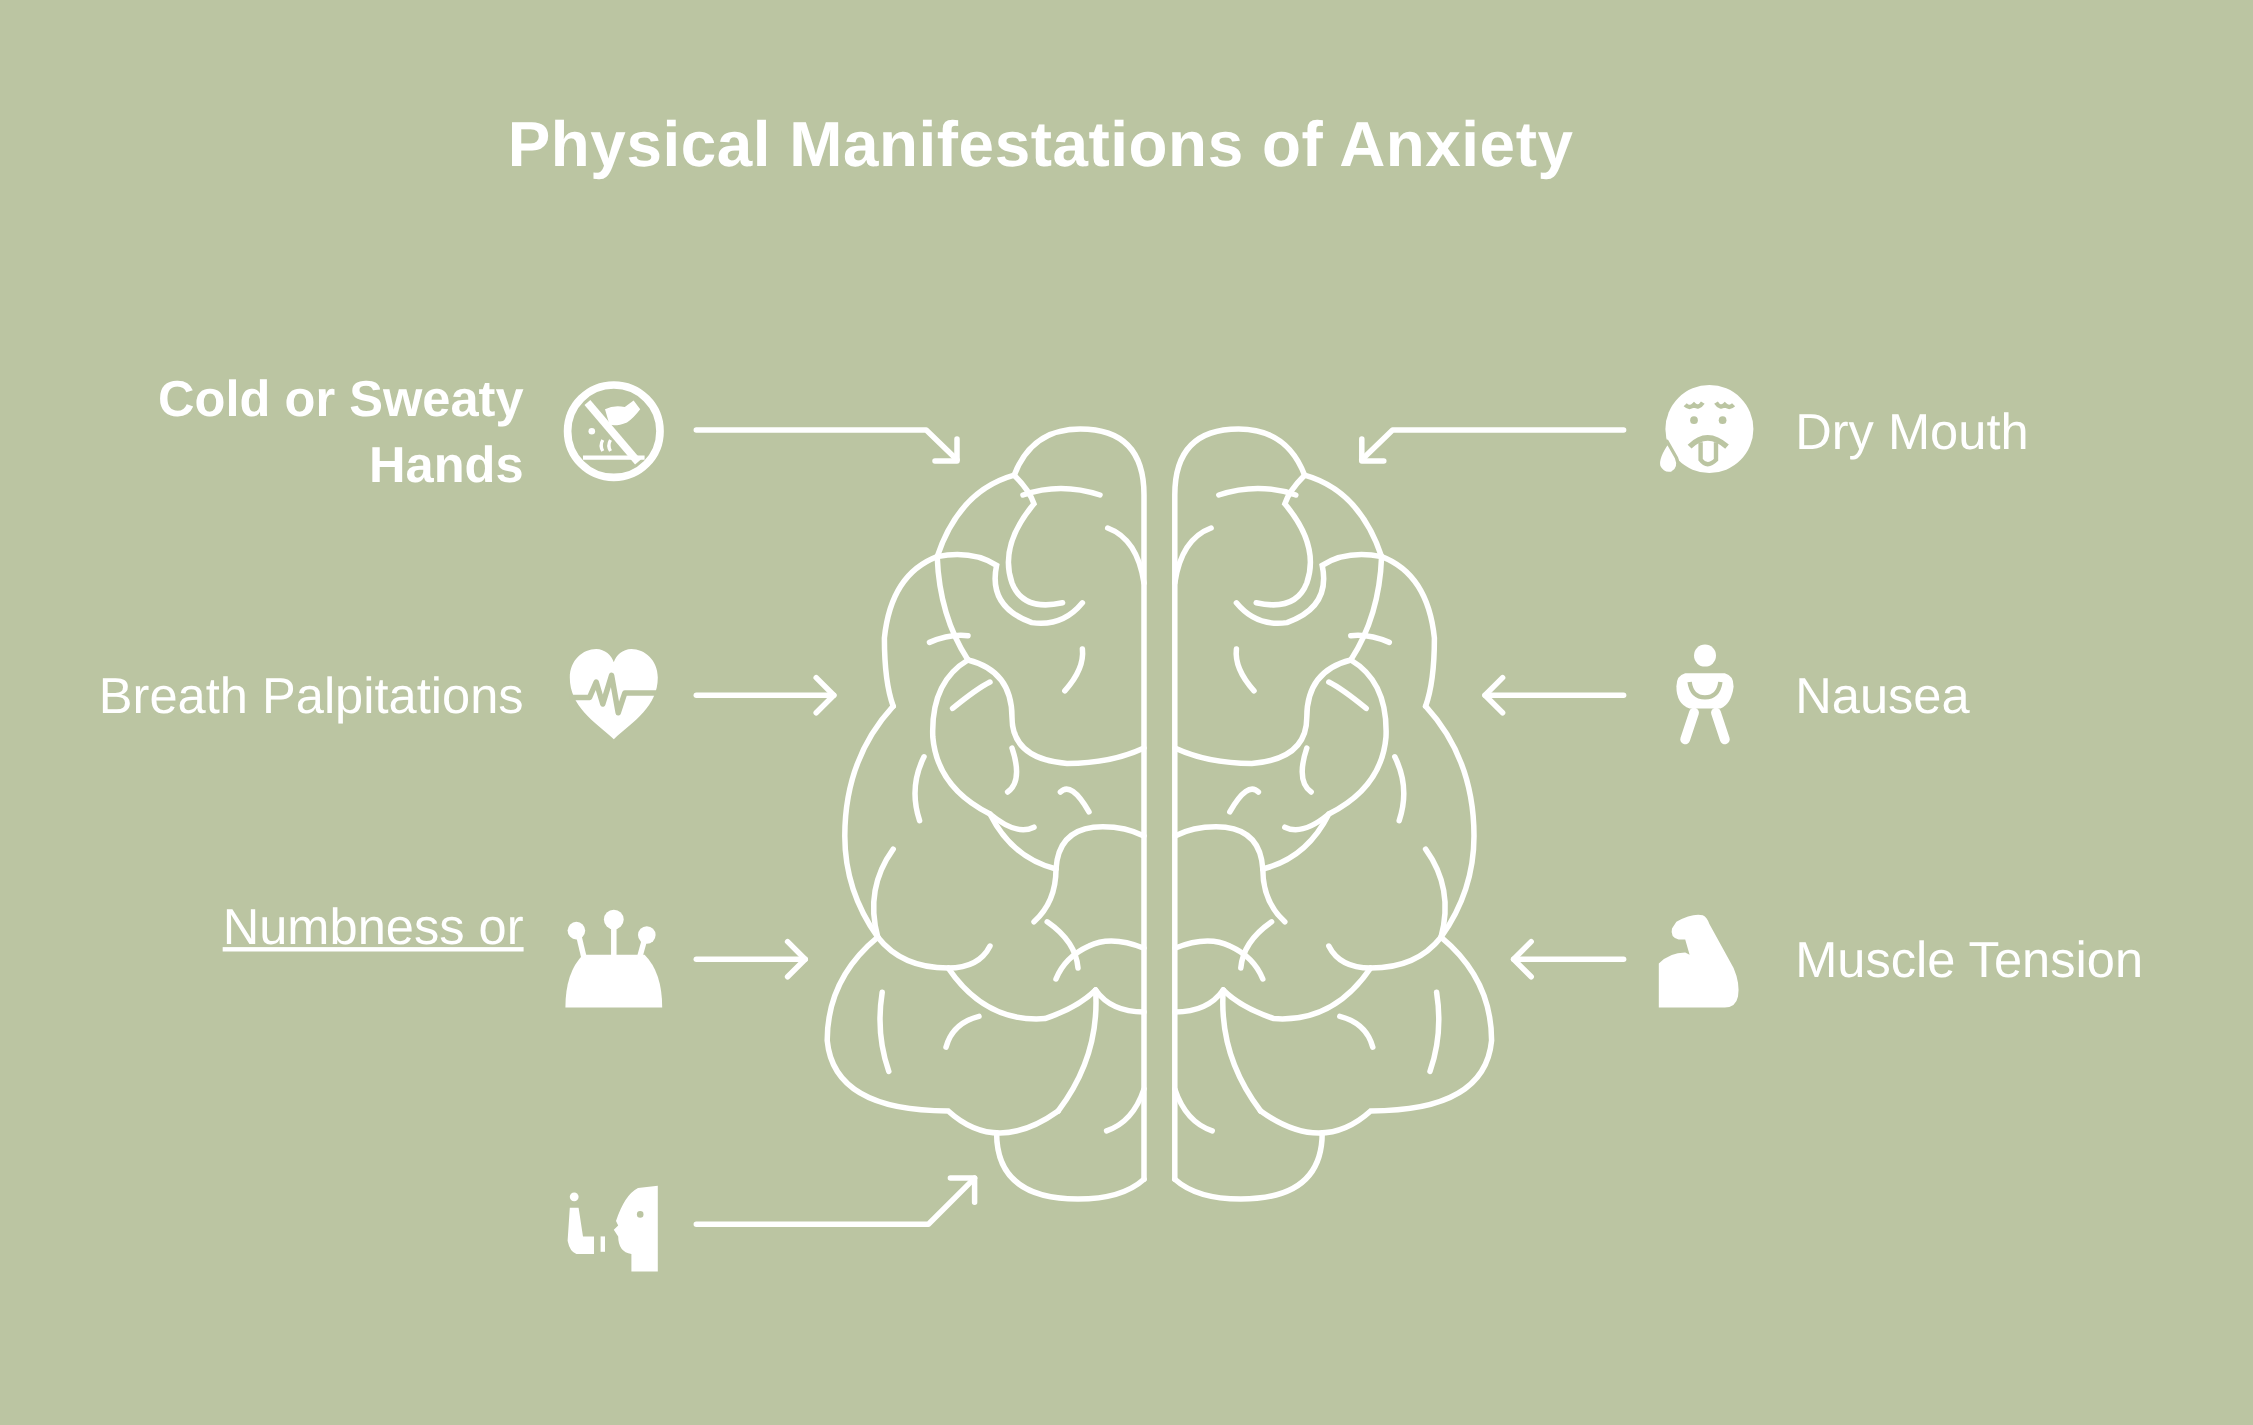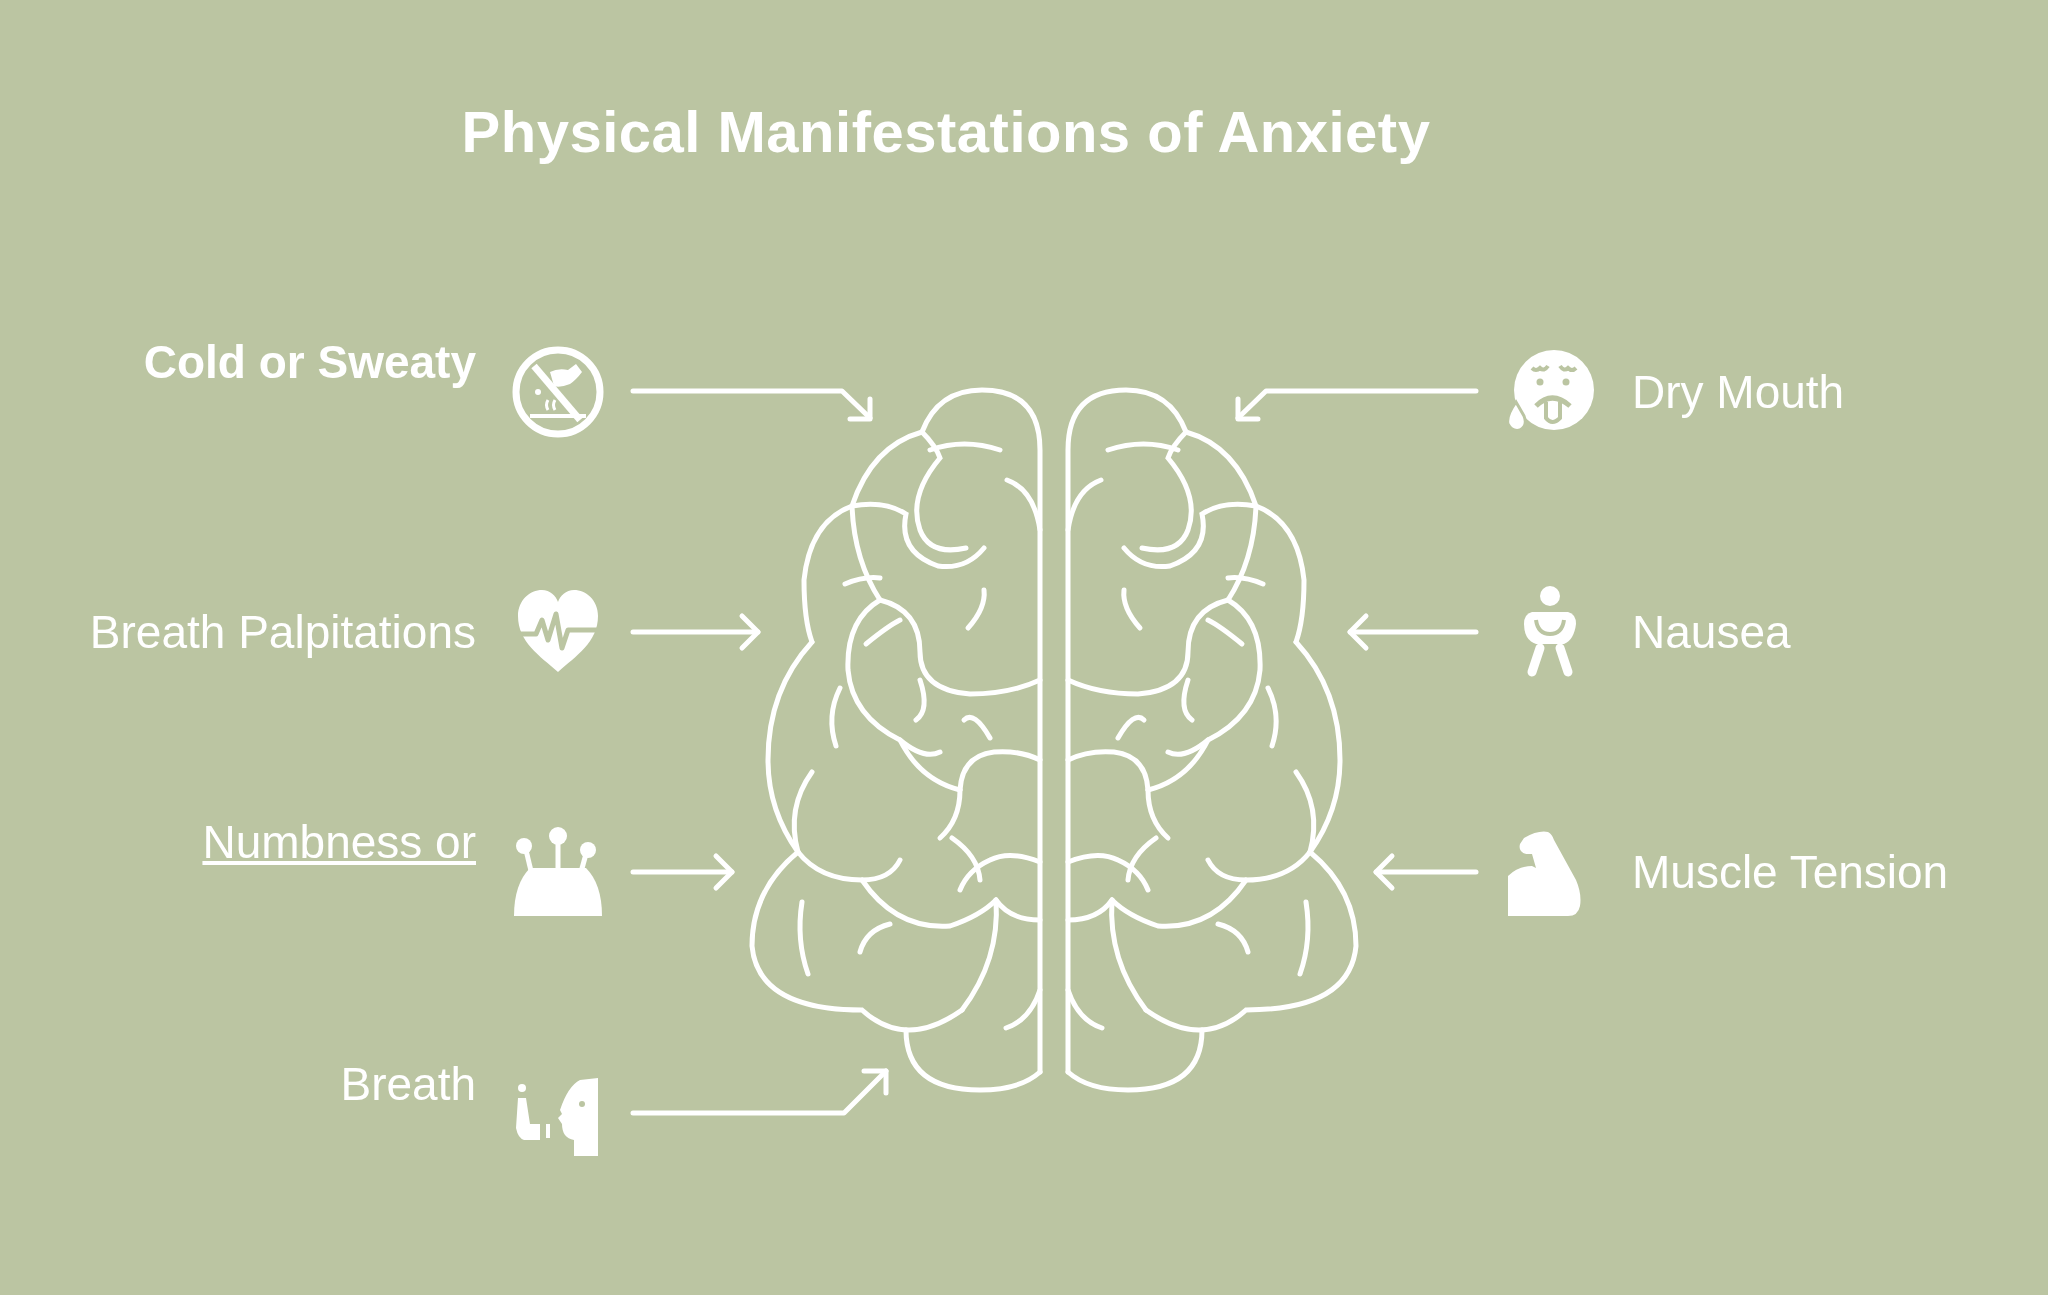--- a/index.html
+++ b/index.html
@@ -24,29 +24,29 @@
     .icon { position: absolute; width: 96px; height: 96px; }
     svg.art { position: absolute; left: 0; top: 0; }
   </style>
 </head>
 <body>
 
 <div class="title">Physical Manifestations of Anxiety</div>
 
 <div class="label left" style="top:332px;font-weight:bold;">
   <div>Cold or Sweaty</div>
+  <div>Hands</div>
 </div>
 <div class="label left" style="top:602px;">
   <div>Breath Palpitations</div>
 </div>
 <div class="label left" style="top:812px;text-decoration:underline;">
   <div>Numbness or</div>
 </div>
 <div class="label left" style="top:1054px;">
-  <div>Breath</div>
 </div>
 
 <div class="label right" style="top:362px;">
   <div>Dry Mouth</div>
 </div>
 <div class="label right" style="top:602px;">
   <div>Nausea</div>
 </div>
 <div class="label right" style="top:842px;">
   <div>Muscle Tension</div>

